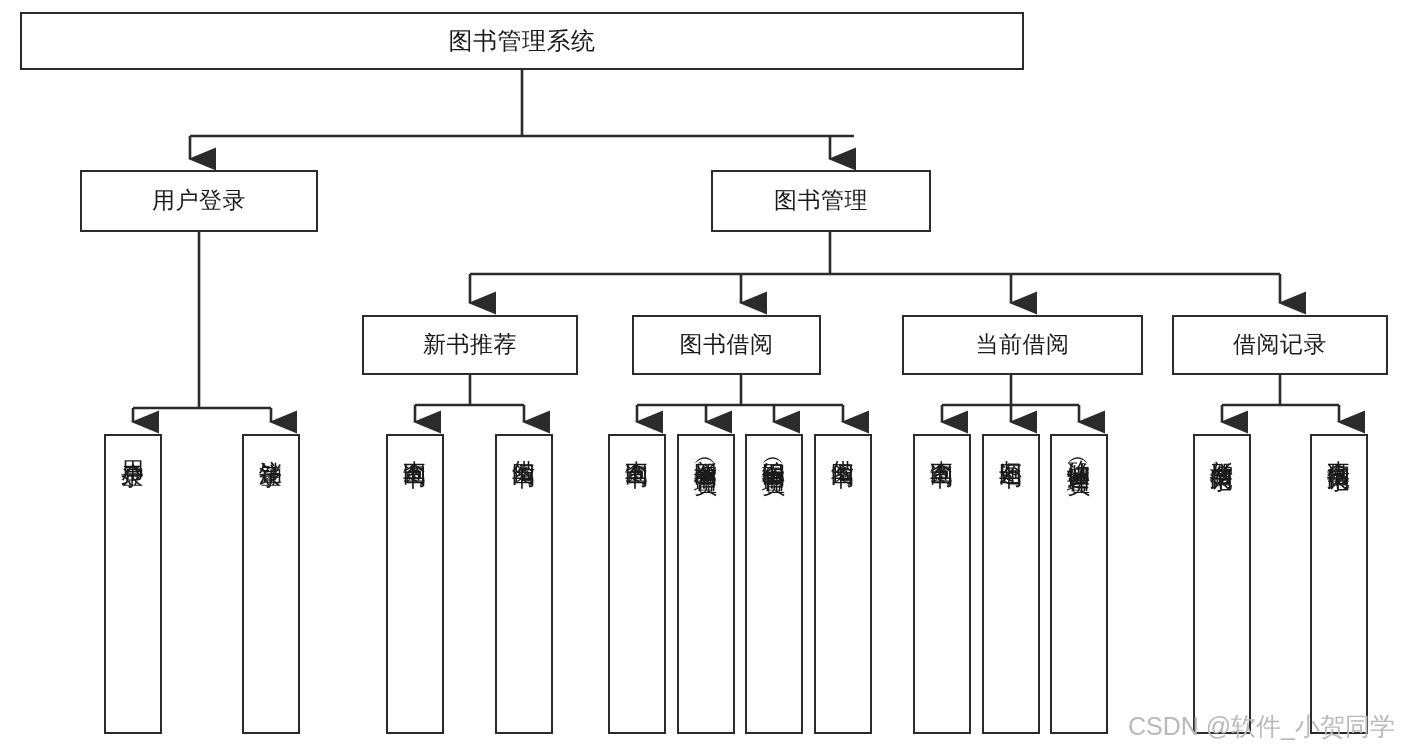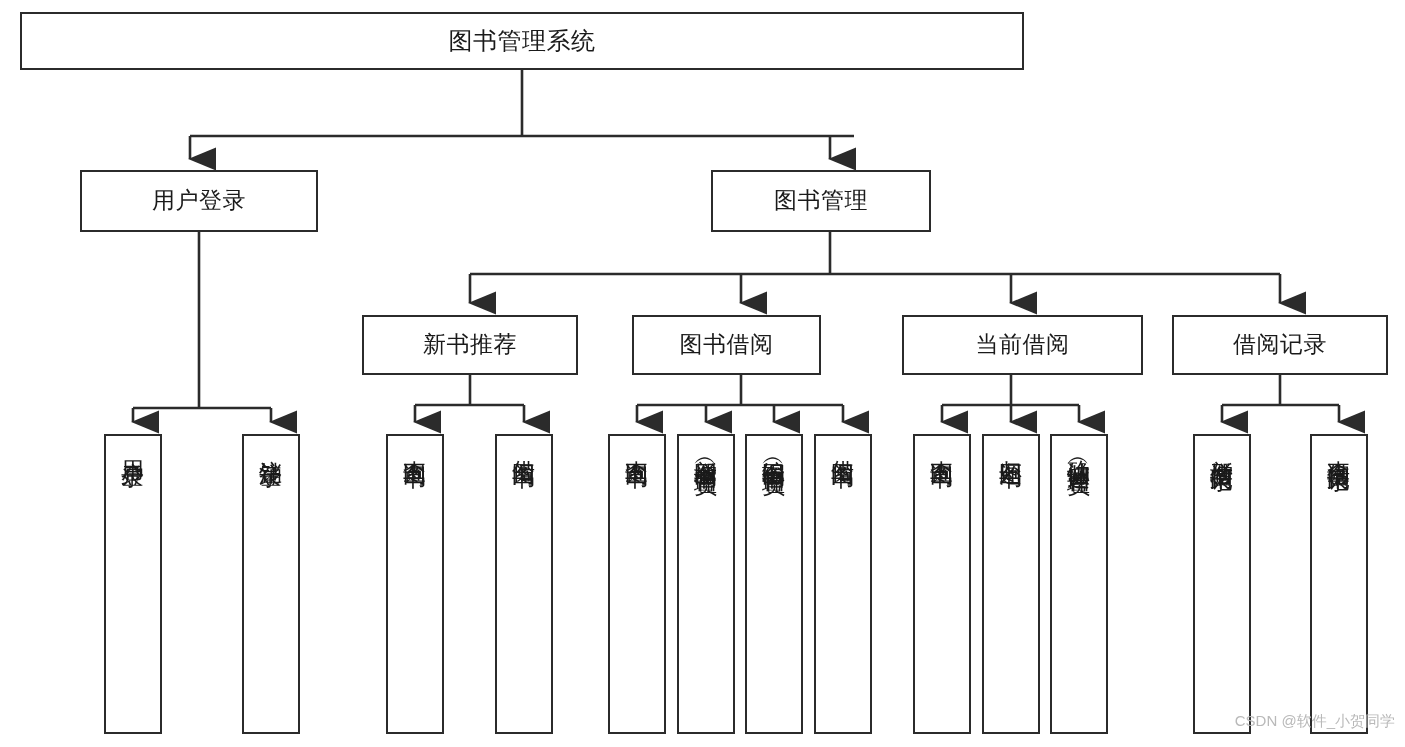--- a/index.html
+++ b/index.html
@@ -53,22 +53,22 @@
     letter-spacing: 2px;
     padding-top: 6px;
     padding-bottom: 6px;
     justify-content: flex-start;
     align-items: center;
     text-align: left;
   }
   #watermark {
     position: absolute;
     right: 10px;
-    bottom: 16px;
-    font-size: 15px;
+    bottom: 4px;
+    font-size: 25px;
     color: #b9b9b9;
     white-space: nowrap;
     font-family: "Liberation Sans", "DejaVu Sans", sans-serif;
   }
 </style>
 </head>
 <body>
 
 <div id="canvas">
 

